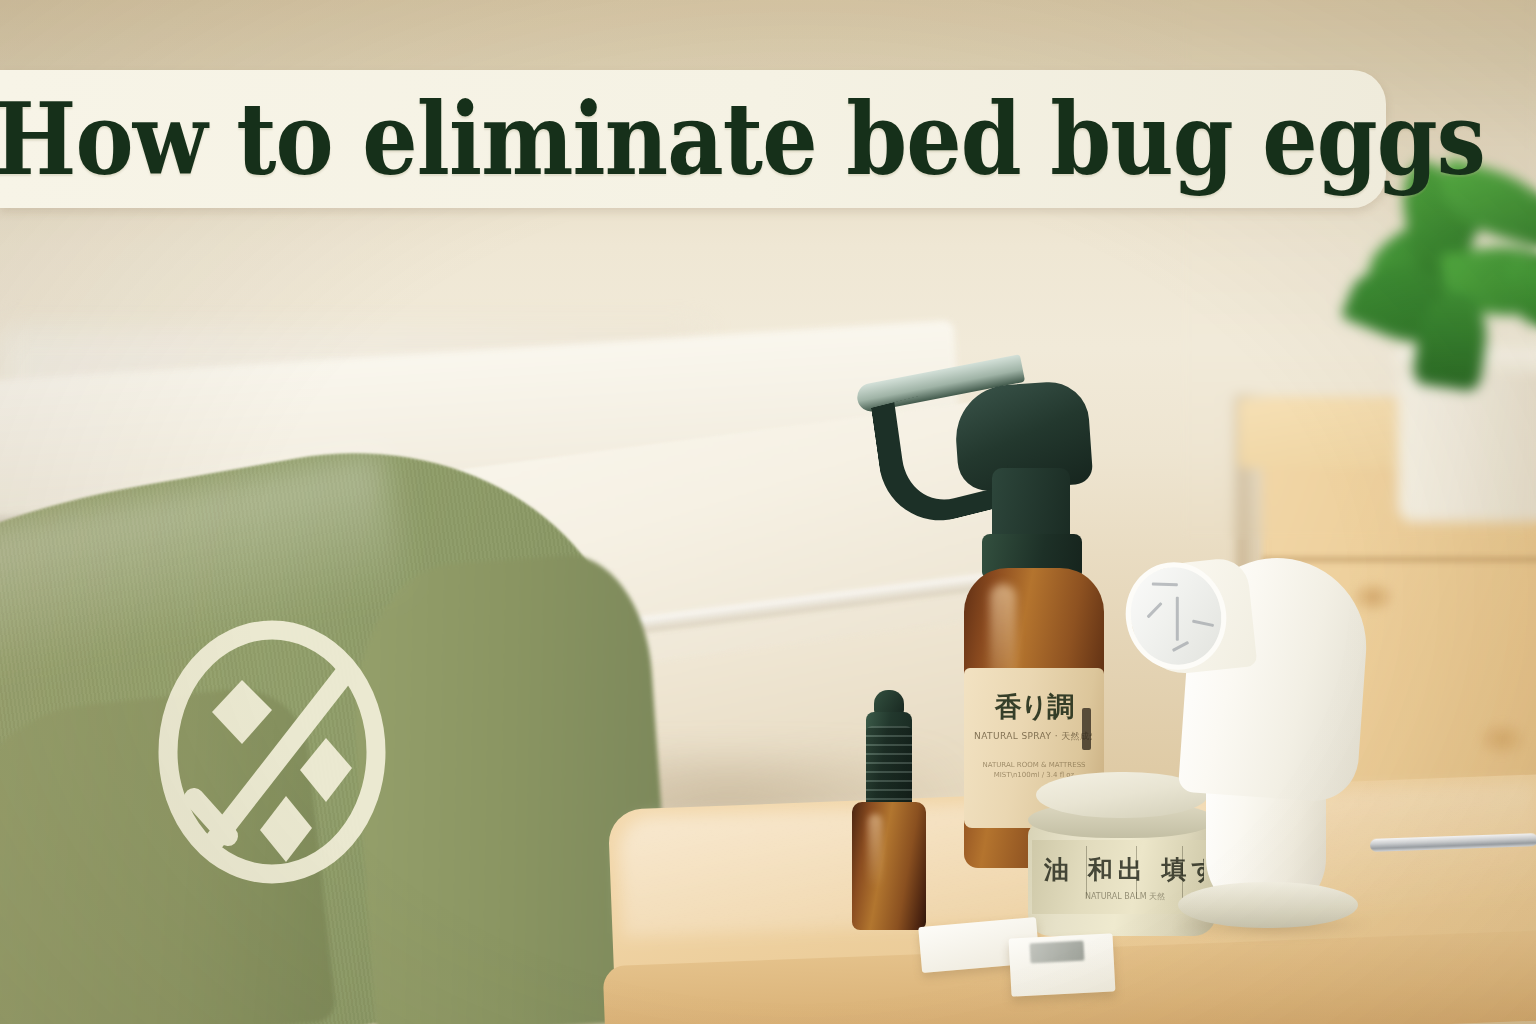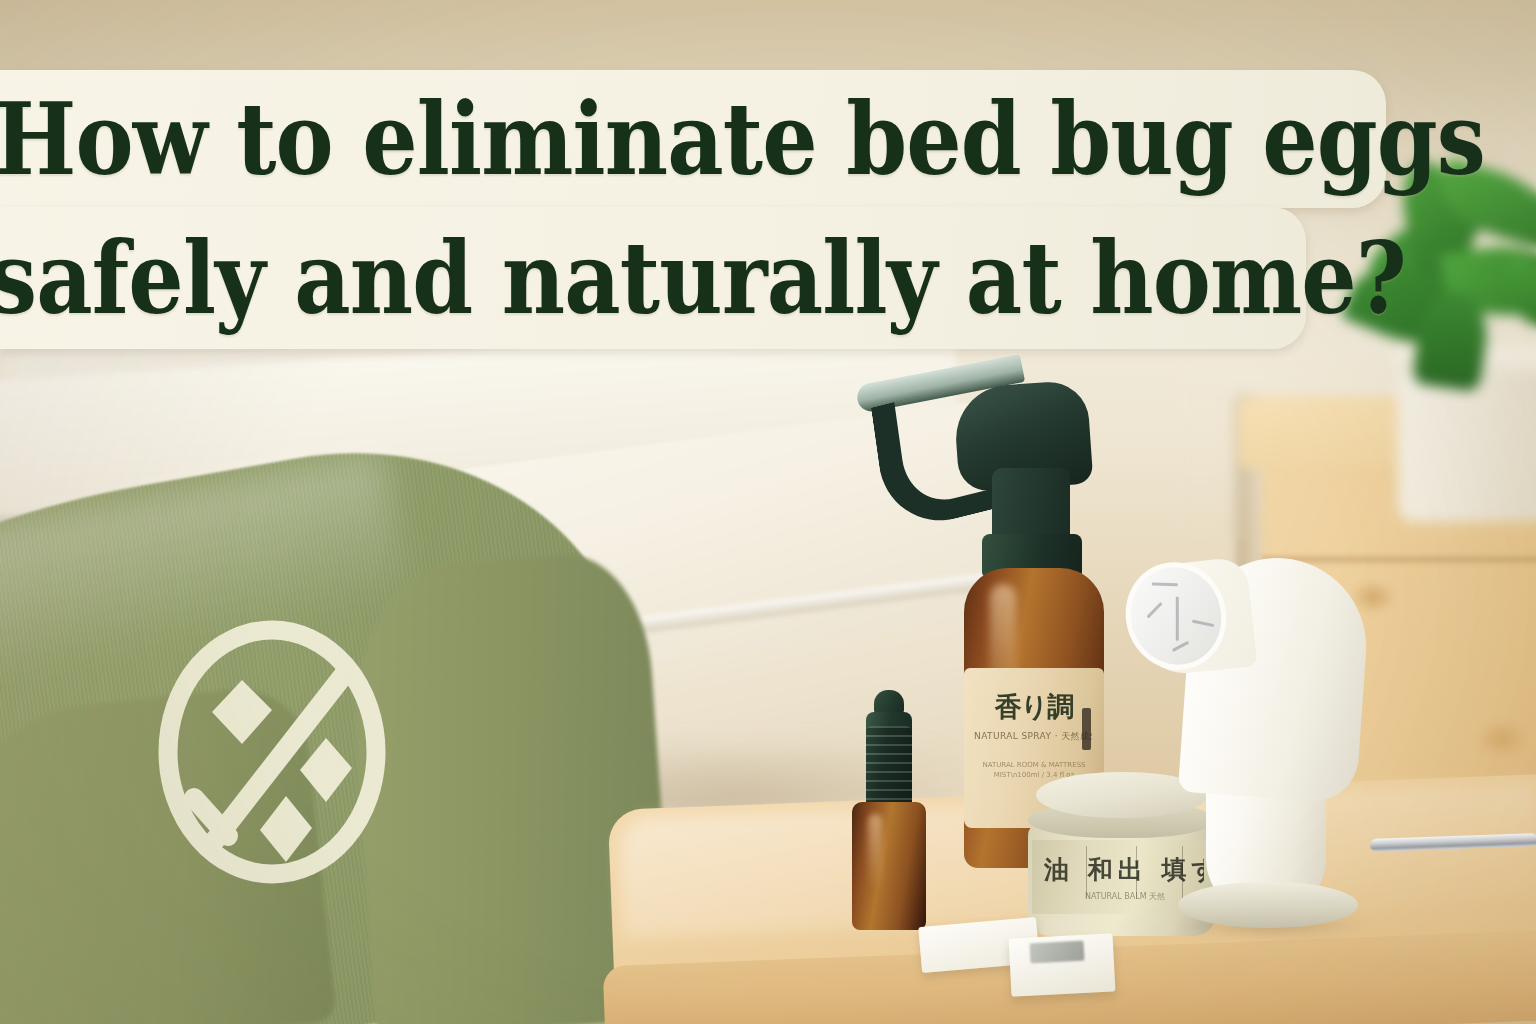--- a/index.html
+++ b/index.html
@@ -516,18 +516,15 @@
     </div>
 
     <div class="blur-far"></div>
     <div class="vignette"></div>
   </div>
 
   <div class="banner-wrap">
     <div class="banner banner-1">
       <span class="banner-text">How to eliminate bed bug eggs</span>
     </div>
-    <div class="banner banner-2">
-      <span class="banner-text">safely and naturally at home?</span>
-    </div>
   </div>
 
 </div>
 
 </body></html>

